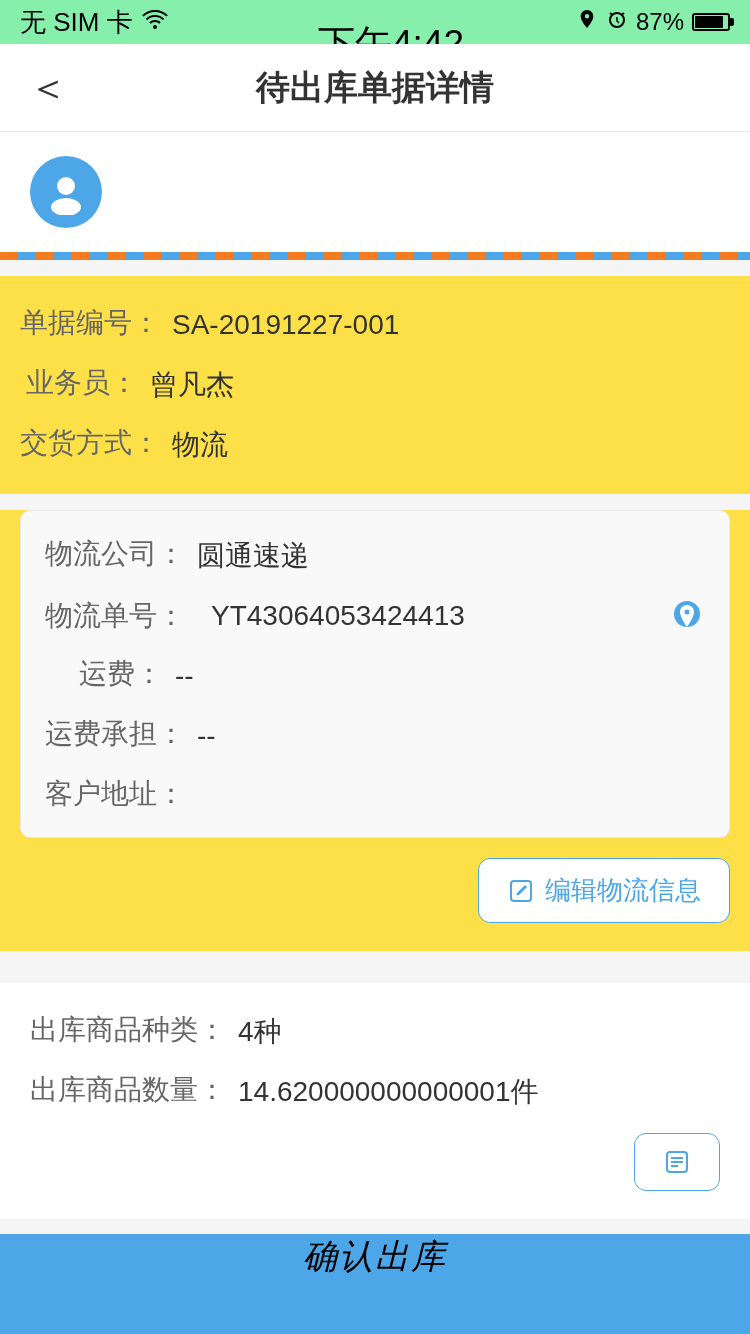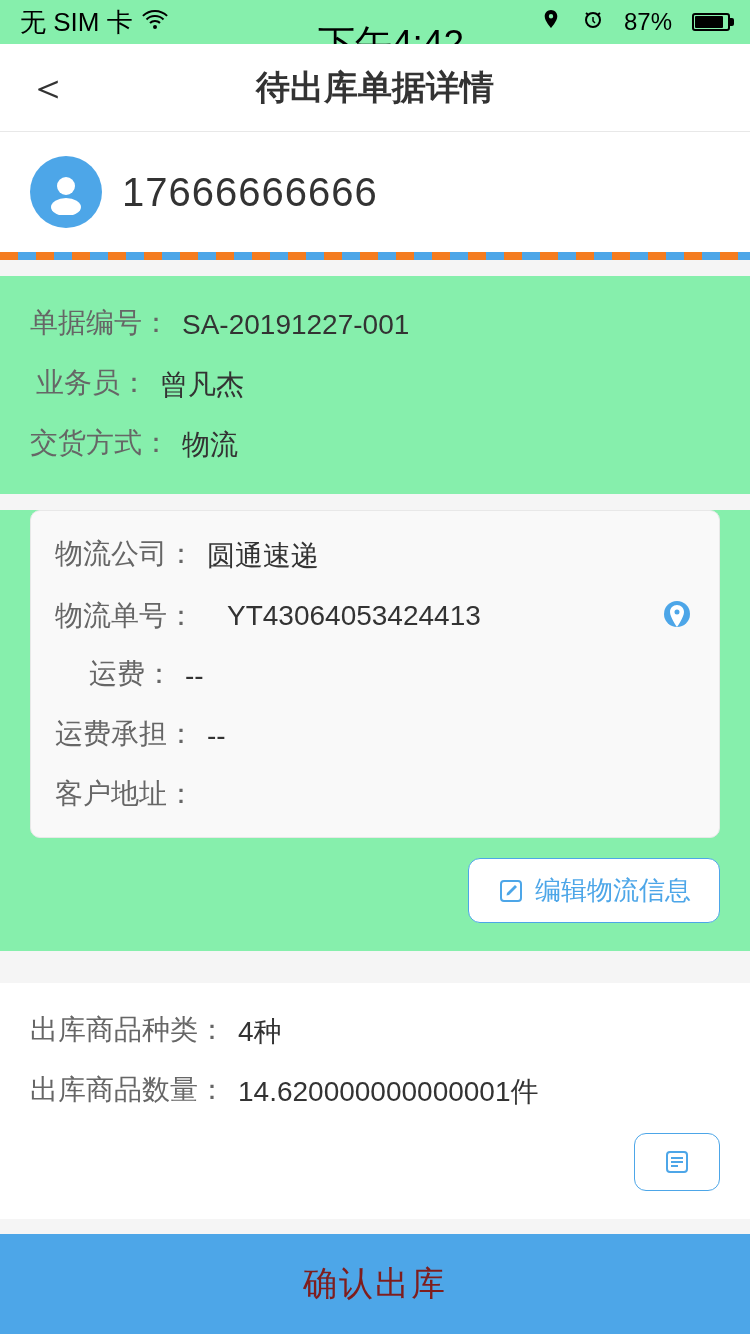--- a/index.html
+++ b/index.html
@@ -36,21 +36,21 @@
       color: #000;
       position: absolute;
       left: 50%;
       transform: translateX(-50%);
       top: 19px;
       margin-left: 16px;
     }
     .status-right {
       display: flex;
       align-items: center;
-      gap: 20px;
+      gap: 8px;
       font-size: 24px;
       color: #000;
     }
     .wifi-icon { font-size: 22px; }
     .battery-bar {
       width: 38px;
       height: 18px;
       border: 2px solid #000;
       border-radius: 3px;
       position: relative;
@@ -138,23 +138,23 @@
         #f47c20 0px,
         #f47c20 18px,
         #4da6e8 18px,
         #4da6e8 36px
       );
       margin: 0;
     }
 
     
     .section {
-      background: #86efac;
+      background: #fde047;
       margin-top: 16px;
-      padding: 28px 30px;
+      padding: 28px 20px;
     }
 
     .info-row {
       display: flex;
       align-items: flex-start;
       margin-bottom: 18px;
       font-size: 28px;
     }
     .info-row:last-child { margin-bottom: 0; }
     .info-label {
@@ -175,21 +175,21 @@
       background: #f9f9f9;
       border: 1px solid #e8e8e8;
       border-radius: 10px;
       margin-top: 16px;
       padding: 24px 24px;
     }
 
     .tracking-row {
       display: flex;
       align-items: center;
-      gap: 20px;
+      gap: 14px;
     }
     .tracking-number {
       color: #333;
     }
     .location-icon {
       width: 36px;
       height: 36px;
       display: inline-flex;
       align-items: center;
       justify-content: center;
@@ -242,27 +242,28 @@
       width: 750px;
       background: #fff;
     }
 
     .confirm-btn {
       width: 100%;
       height: 100px;
       background: #4da6e8;
       border: none;
       font-size: 34px;
-      color: #7f1d1d;
+      color: #000000;
       font-weight: 500;
       cursor: pointer;
       display: flex;
-      align-items: center;
+      align-items: flex-start;
       justify-content: center;
       letter-spacing: 2px;
+      font-style: italic;
     }
 
     
     .content {
       padding-bottom: 120px;
     }
 
     .section-gap {
       height: 16px;
       background: #f5f5f5;
@@ -308,21 +309,20 @@
     <span class="nav-title">待出库单据详情</span>
   </div>
 
   <div class="customer-header">
     <div class="customer-avatar">
       <svg viewBox="0 0 46 46" fill="none" xmlns="http://www.w3.org/2000/svg">
         <circle cx="23" cy="17" r="9" fill="#fff"></circle>
         <ellipse cx="23" cy="38" rx="15" ry="9" fill="#fff"></ellipse>
       </svg>
     </div>
-    <span class="customer-phone">17666666666</span>
   </div>
 
   <div class="dashed-divider"></div>
 
   <div class="section">
     <div class="info-row">
       <span class="info-label">单据编号：</span>
       <span class="info-value">SA-20191227-001</span>
     </div>
     <div class="info-row">

